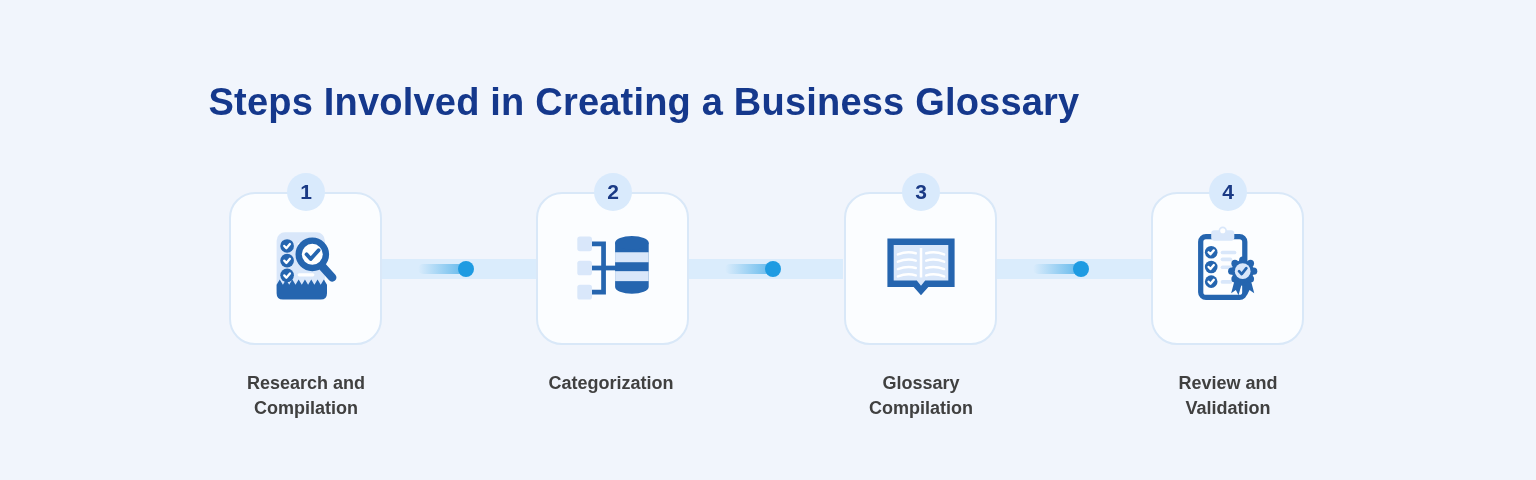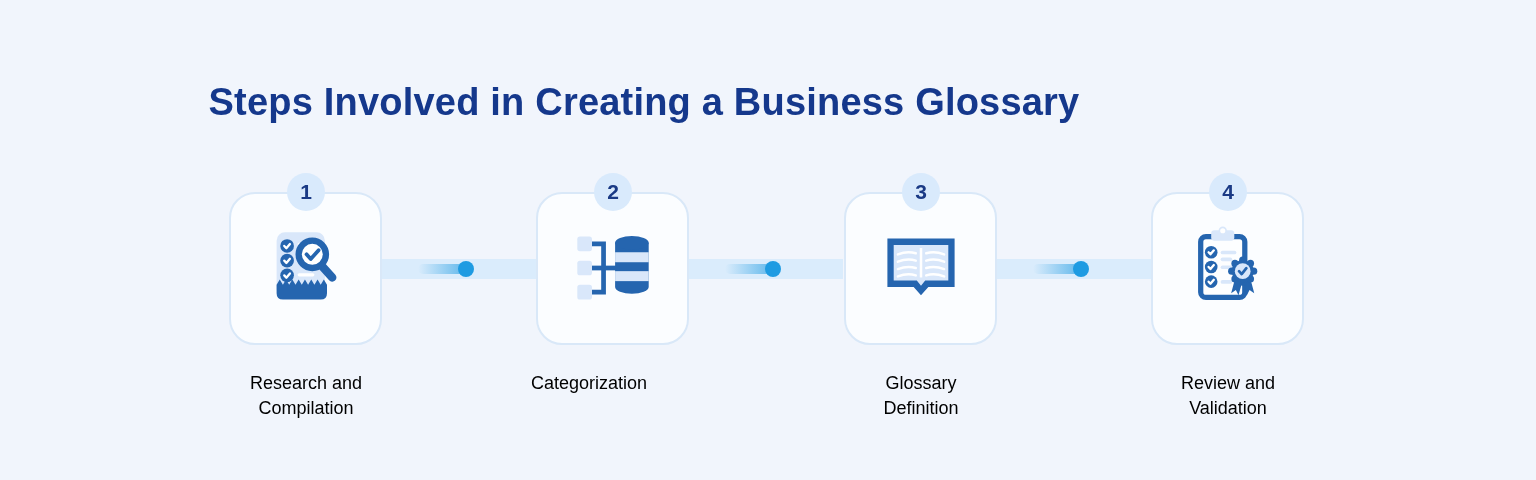--- a/index.html
+++ b/index.html
@@ -47,26 +47,26 @@
     background:linear-gradient(to right, rgba(30,155,226,0), rgba(30,155,226,0.65));
   }
   .dot{
     position:absolute;left:76px;top:2px;width:16px;height:16px;
     border-radius:50%;
     background:#1e9be2;
   }
   .step-label{
     position:absolute;top:371px;width:150px;
     text-align:center;
-    font-size:18px;line-height:25px;font-weight:normal;
-    color:#000000;
+    font-size:18px;line-height:25px;font-weight:bold;
+    color:#404040;
   }
   
   .s0 .card{left:229px;} .s0 .badge{left:287px;} .s0 .icon-wrap{left:264px;} .s0 .step-label{left:231px;}
-  .s1 .card{left:536px;} .s1 .badge{left:594px;} .s1 .icon-wrap{left:571px;} .s1 .step-label{left:514px;}
+  .s1 .card{left:536px;} .s1 .badge{left:594px;} .s1 .icon-wrap{left:571px;} .s1 .step-label{left:536px;}
   .s2 .card{left:844px;} .s2 .badge{left:902px;} .s2 .icon-wrap{left:879px;} .s2 .step-label{left:846px;}
   .s3 .card{left:1151px;} .s3 .badge{left:1209px;} .s3 .icon-wrap{left:1186px;} .s3 .step-label{left:1153px;text-align:center;}
   .c0{left:382px;} .c1{left:689px;} .c2{left:997px;}
 </style>
 </head>
 <body>
 
 <div class="canvas">
 
   <div class="title">Steps Involved in Creating a Business Glossary</div>
@@ -148,21 +148,21 @@
           <path d="M18 34 Q27 30.5 35 33"></path>
           <path d="M18 41 Q27 37.5 35 40"></path>
           <path d="M18 48 Q27 44.5 35 47"></path>
           <path d="M62 27 Q53 23.5 45 26"></path>
           <path d="M62 34 Q53 30.5 45 33"></path>
           <path d="M62 41 Q53 37.5 45 40"></path>
           <path d="M62 48 Q53 44.5 45 47"></path>
         </g>
       </svg>
     </div>
-    <div class="step-label">Glossary Definition</div>
+    <div class="step-label">Glossary Compilation</div>
   </div>
 
   <div class="step s3">
     <div class="card"></div>
     <div class="badge">4</div>
     <div class="icon-wrap">
       <svg width="84" height="84" viewBox="0 0 80 80">
         <rect x="14" y="10" width="42" height="58" rx="5" fill="#fdfeff" stroke="#2565af" stroke-width="5"></rect>
         <rect x="24" y="4" width="22" height="10" rx="3" fill="#d9e7fa"></rect>
         <circle cx="35" cy="4.5" r="3.2" fill="#ffffff" stroke="#d9e7fa" stroke-width="1.5"></circle>

